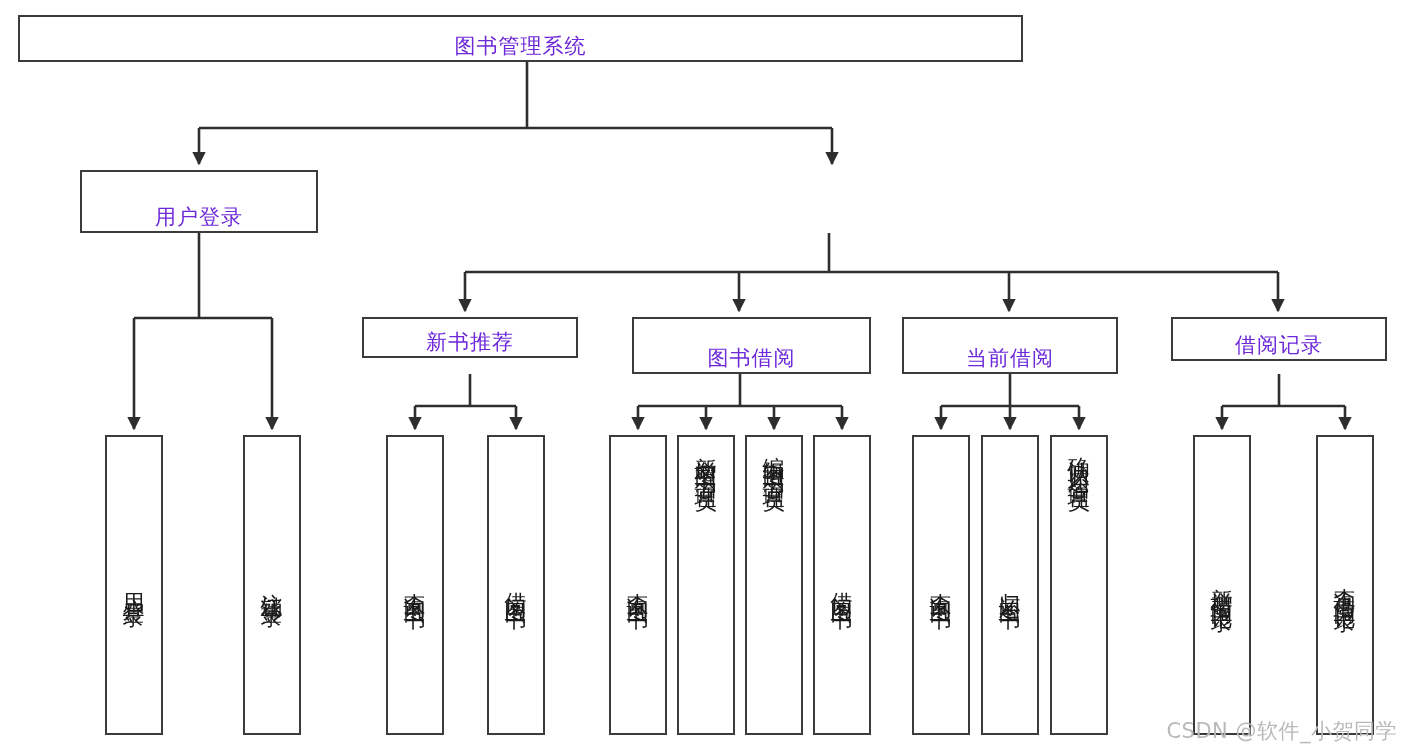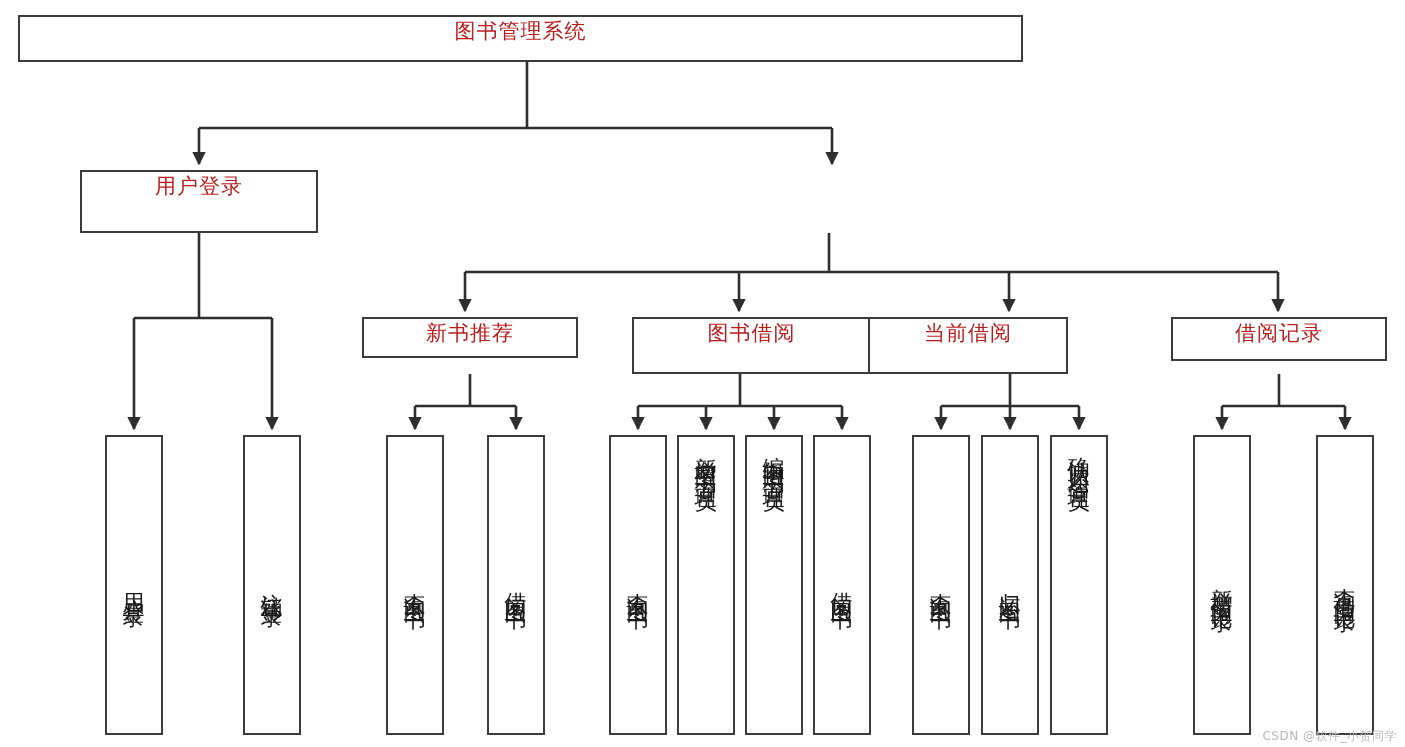--- a/index.html
+++ b/index.html
@@ -12,23 +12,23 @@
   }
   #canvas{position:absolute;left:0;top:0;width:1405px;height:747px;}
   svg.wires{position:absolute;left:0;top:0;width:1405px;height:747px;pointer-events:none;}
 
   .node{
     position:absolute;
     box-sizing:border-box;
     background:#ffffff;
     border:2.5px solid #3b3b3b;
     display:flex;
-    align-items:flex-start;
+    align-items:flex-end;
     justify-content:center;
-    color:#b91c1c;
+    color:#6d28d9;
   }
   .node-label{
     display:block;
     text-align:center;
     letter-spacing:1px;
     white-space:nowrap;
   }
   .root .node-label{font-size:21px;}
   .l2 .node-label{font-size:21px;}
   .l3 .node-label{font-size:21px;}
@@ -52,21 +52,21 @@
     letter-spacing:5px;
     color:#1a1a1a;
     white-space:nowrap;
   }
   .leaf.top .node-label{padding-top:2px;}
 
   .watermark{
     position:absolute;
     right:8px;
     bottom:2px;
-    font-size:12px;
+    font-size:21px;
     color:#b9b9b9;
     letter-spacing:0.5px;
     white-space:nowrap;
   }
 </style>
 </head>
 <body>
 
 <div id="canvas">
 
@@ -127,21 +127,21 @@
   <div class="node l2" style="left:80px;top:170px;width:238px;height:63px;">
     <span class="node-label">用户登录</span>
   </div>
 
   <div class="node l3" style="left:362px;top:317px;width:216px;height:41px;">
     <span class="node-label">新书推荐</span>
   </div>
   <div class="node l3" style="left:632px;top:317px;width:239px;height:57px;">
     <span class="node-label">图书借阅</span>
   </div>
-  <div class="node l3" style="left:868px;top:317px;width:200px;height:57px;">
+  <div class="node l3" style="left:902px;top:317px;width:216px;height:57px;">
     <span class="node-label">当前借阅</span>
   </div>
   <div class="node l3" style="left:1171px;top:317px;width:216px;height:44px;">
     <span class="node-label">借阅记录</span>
   </div>
 
   <div class="leaf mid" style="left:105px;top:435px;width:58px;height:300px;">
     <span class="node-label">用户登录</span>
   </div>
   <div class="leaf mid" style="left:243px;top:435px;width:58px;height:300px;">

